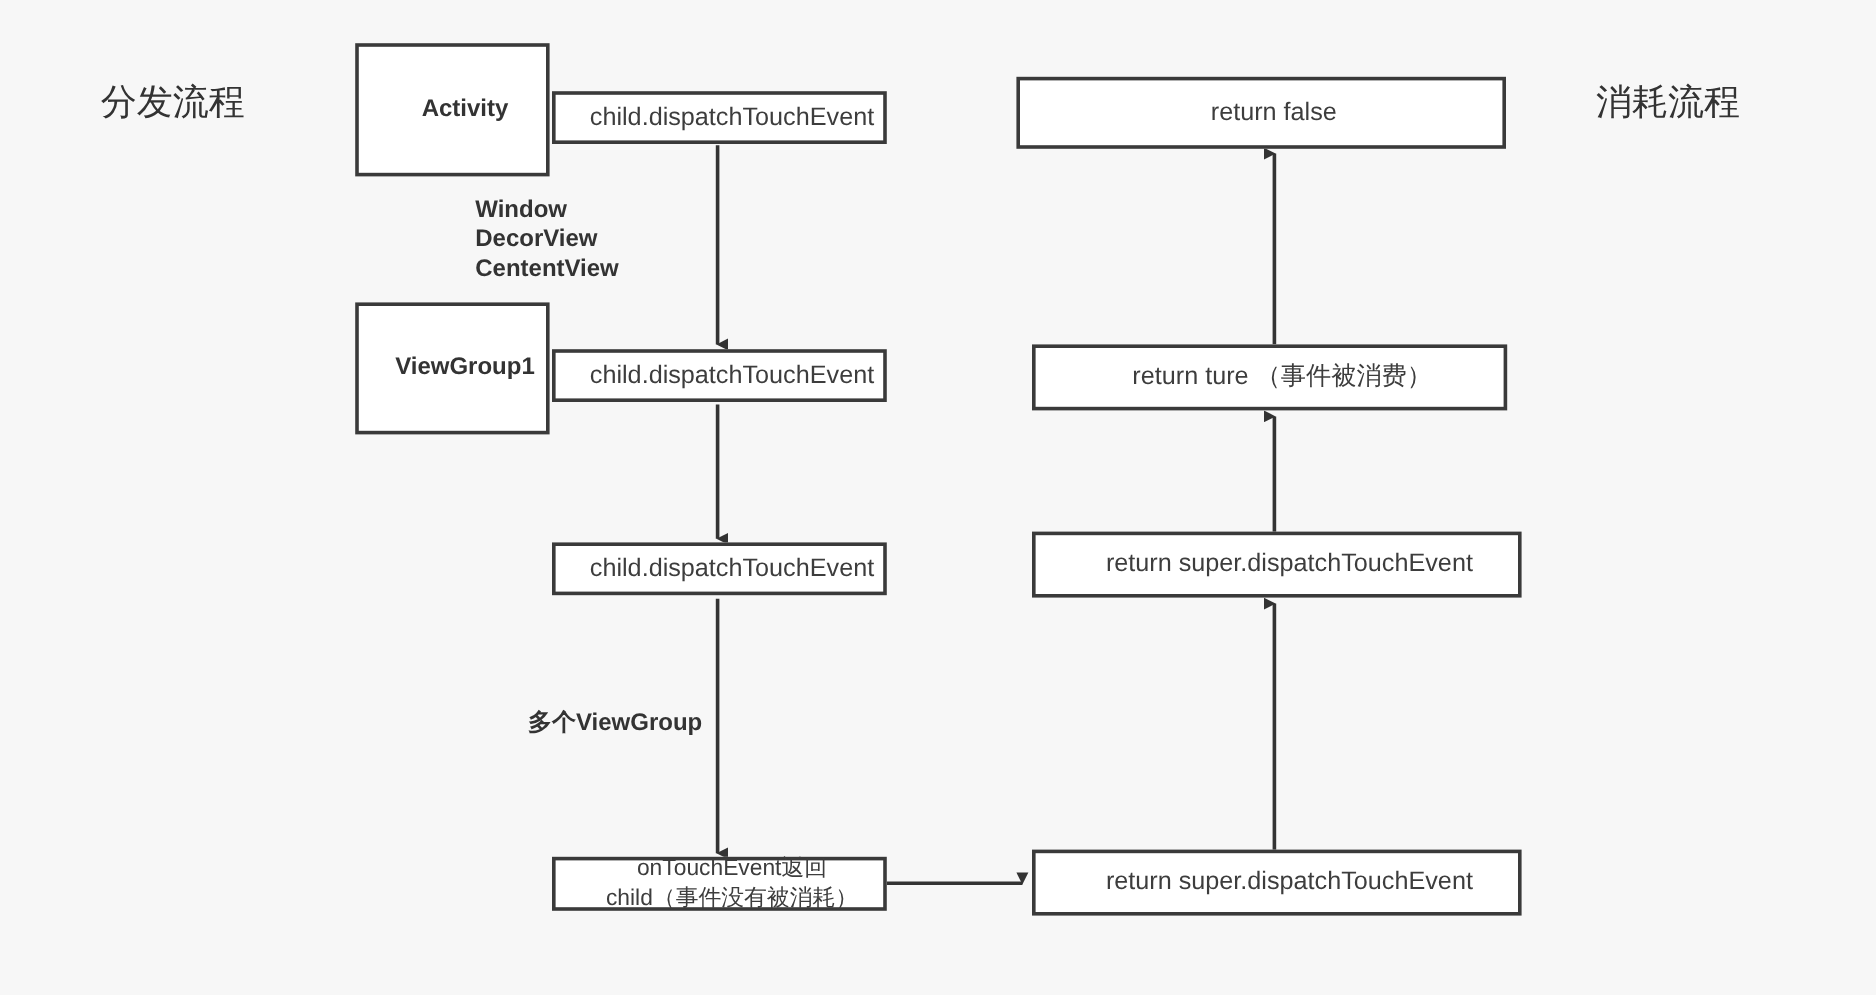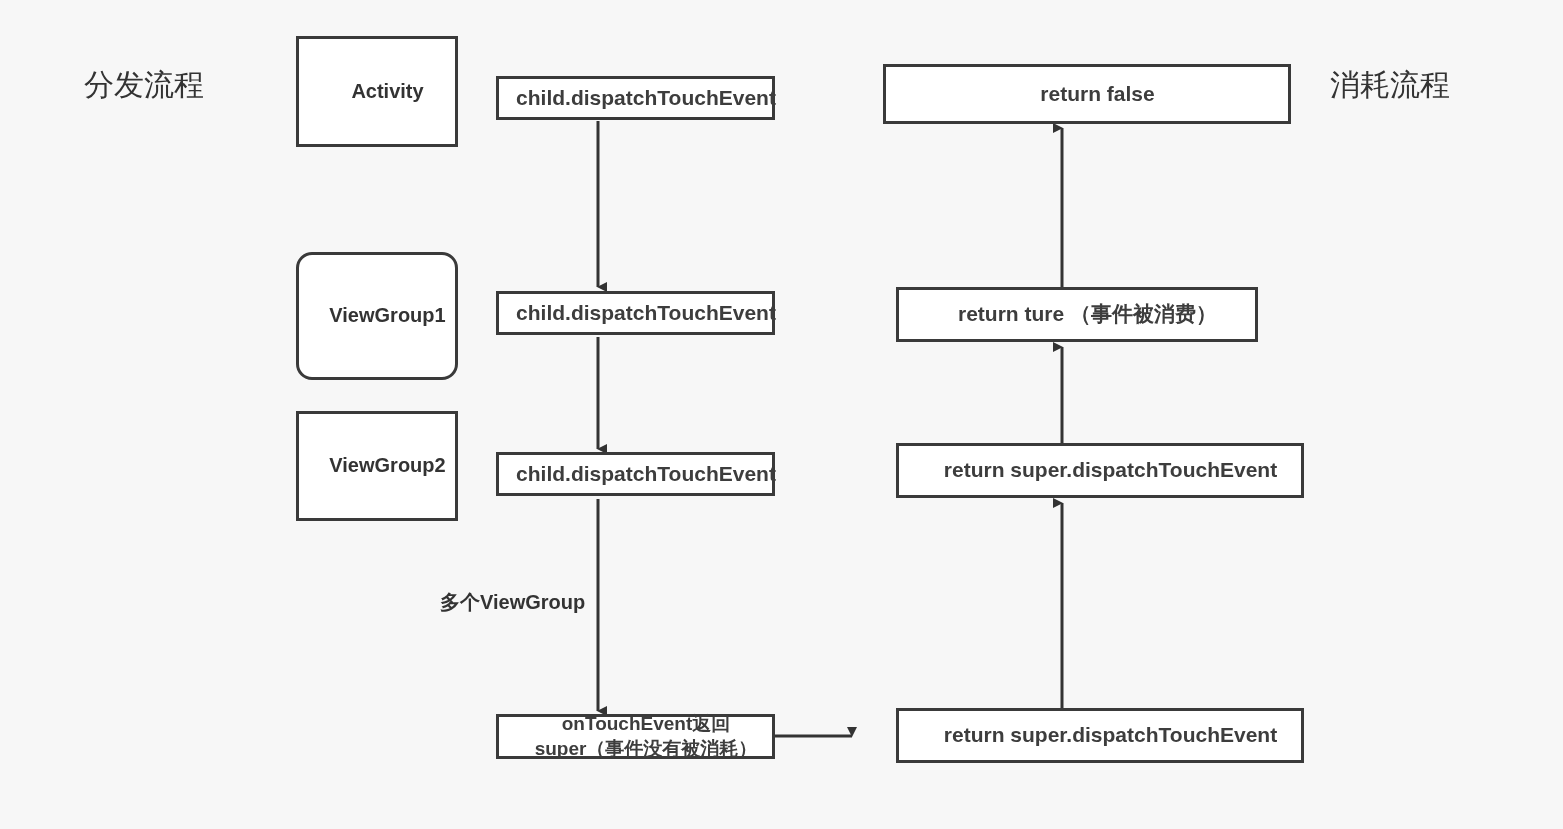--- a/index.html
+++ b/index.html
@@ -40,24 +40,23 @@
     text-align: center;
     line-height: 1.28;
     padding-left: 21px;
   }
   .node-bold {
     font-weight: bold;
     font-size: 20px;
     color: #333333;
   }
   .node-plain {
-    font-weight: bold;
+    font-weight: normal;
     font-size: 21px;
     color: #3d3d3d;
-    margin-left: 36px;
   }
   .section-title {
     position: absolute;
     font-weight: normal;
     font-size: 30px;
     color: #333333;
     white-space: nowrap;
   }
   .free-label {
     position: absolute;
@@ -116,50 +115,50 @@
   <div class="section-title" style="left:1330px; top:65px;">消耗流程</div>
 
   <div class="node node-bold" style="left:296px; top:36px; width:162px; height:111px;">
     <span>Activity</span>
   </div>
 
   <div class="node node-plain" style="left:460px; top:76px; width:279px; height:44px;">
     <span>child.dispatchTouchEvent</span>
   </div>
 
+  <div class="free-label" style="left:396px; top:163px;">Window
+DecorView
+CententView</div>
 
-  <div class="node node-bold" style="left:296px; top:252px; width:162px; height:128px;border-radius:16px;">
+  <div class="node node-bold" style="left:296px; top:252px; width:162px; height:110px;">
     <span>ViewGroup1</span>
   </div>
 
   <div class="node node-plain" style="left:460px; top:291px; width:279px; height:44px;">
     <span>child.dispatchTouchEvent</span>
   </div>
 
-  <div class="node node-bold" style="left:296px; top:411px; width:162px; height:110px;">
-    <span>ViewGroup2</span>
-  </div>
 
   <div class="node node-plain" style="left:460px; top:452px; width:279px; height:44px;">
     <span>child.dispatchTouchEvent</span>
   </div>
 
   <div class="free-label" style="left:440px; top:577px;margin-top:13px;">多个ViewGroup</div>
 
 
   <div class="node node-plain" style="left:460px; top:714px; width:279px; height:45px; font-size:19px;">
     <span style="white-space:pre-line;">onTouchEvent返回
-super（事件没有被消耗）</span>
+child（事件没有被消耗）</span>
   </div>
 
   <div class="node node-plain" style="left:847px; top:64px; width:408px; height:60px;">
     <span class="nowrap">return false</span>
   </div>
 
-  <div class="node node-plain" style="left:860px; top:287px; width:362px; height:55px;">
+  <div class="node node-plain" style="left:860px; top:287px; width:396px; height:55px;">
     <span class="nowrap">return ture （事件被消费）</span>
   </div>
 
   <div class="node node-plain" style="left:860px; top:443px; width:408px; height:55px;">
     <span class="nowrap">return super.dispatchTouchEvent</span>
   </div>
 
   <div class="node node-plain" style="left:860px; top:708px; width:408px; height:55px;">
     <span class="nowrap">return super.dispatchTouchEvent</span>
   </div>

